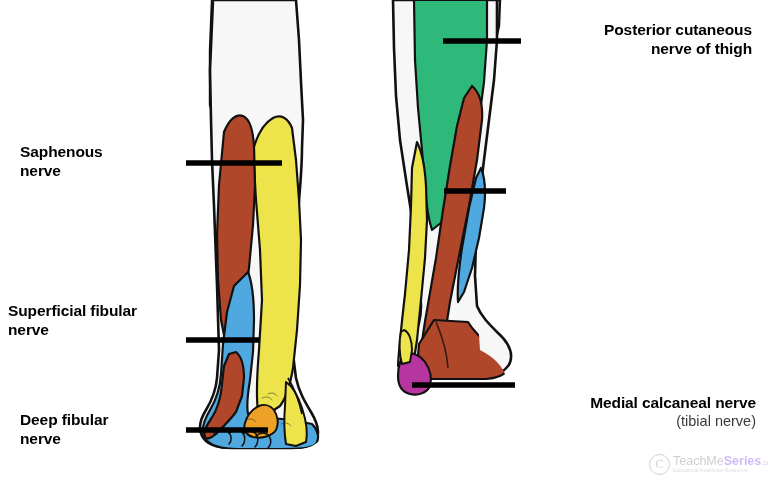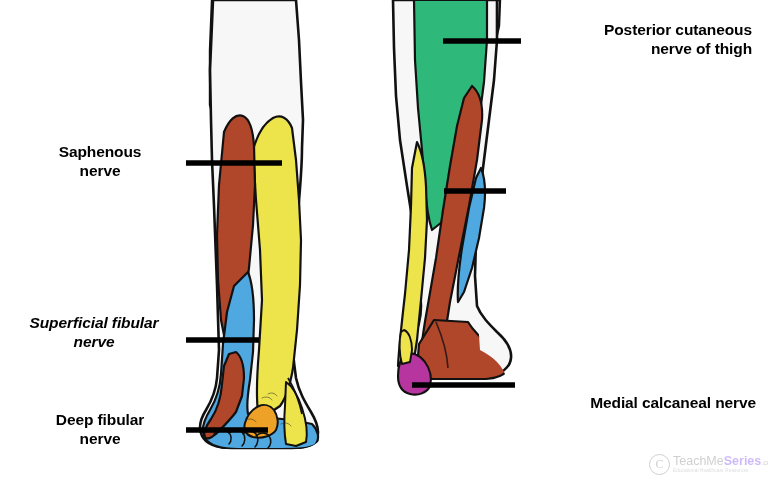--- a/index.html
+++ b/index.html
@@ -26,35 +26,35 @@
     position: absolute;
     font-family: "Liberation Sans", sans-serif;
     font-weight: bold;
     font-size: 15.5px;
     line-height: 1.22;
     color: #000000;
     white-space: pre-line;
     letter-spacing: -0.1px;
   }
   .label.right-align {
-    text-align: center;
+    text-align: left;
   }
   .label.left-align {
     text-align: right;
   }
   .sublabel {
     display: block;
     font-weight: normal;
     font-size: 14.5px;
     color: #3a3a3a;
     letter-spacing: 0;
   }
   
   #lbl-saphenous      { left: 20px;  top: 143px; width: 160px; }
-  #lbl-superficial    { left: 8px;   top: 314px; width: 172px; font-style: italic; }
+  #lbl-superficial    { left: 8px;   top: 302px; width: 172px; }
   #lbl-deepfib        { left: 20px;  top: 411px; width: 160px; }
   #lbl-posterior      { left: 527px; top: 21px;  width: 225px; }
   #lbl-sural          { left: 511px; top: 182px; width: 180px; }
   #lbl-medialcalc     { left: 521px; top: 370px; width: 235px; margin-top: 24px; }
 
   #watermark {
     position: absolute;
     left: 649px;
     top: 450px;
     width: 112px;
@@ -235,21 +235,21 @@
   <div class="label right-align" id="lbl-superficial">Superficial fibular
 nerve</div>
 
   <div class="label right-align" id="lbl-deepfib">Deep fibular
 nerve</div>
 
   <div class="label left-align" id="lbl-posterior">Posterior cutaneous
 nerve of thigh</div>
 
 
-  <div class="label left-align" id="lbl-medialcalc"><span>Medial calcaneal nerve</span></div>
+  <div class="label left-align" id="lbl-medialcalc"><span>Medial calcaneal nerve</span><span class="sublabel">(tibial nerve)</span></div>
 
   <div id="watermark">
     <div class="wm-circle">C</div>
     <div class="wm-text">
       <div class="wm-main"><span>TeachMe</span><b>Series</b><span class="dotcom">.com</span></div>
       <div class="wm-tag">Educational Healthcare Resources</div>
     </div>
   </div>
 
 </div>

